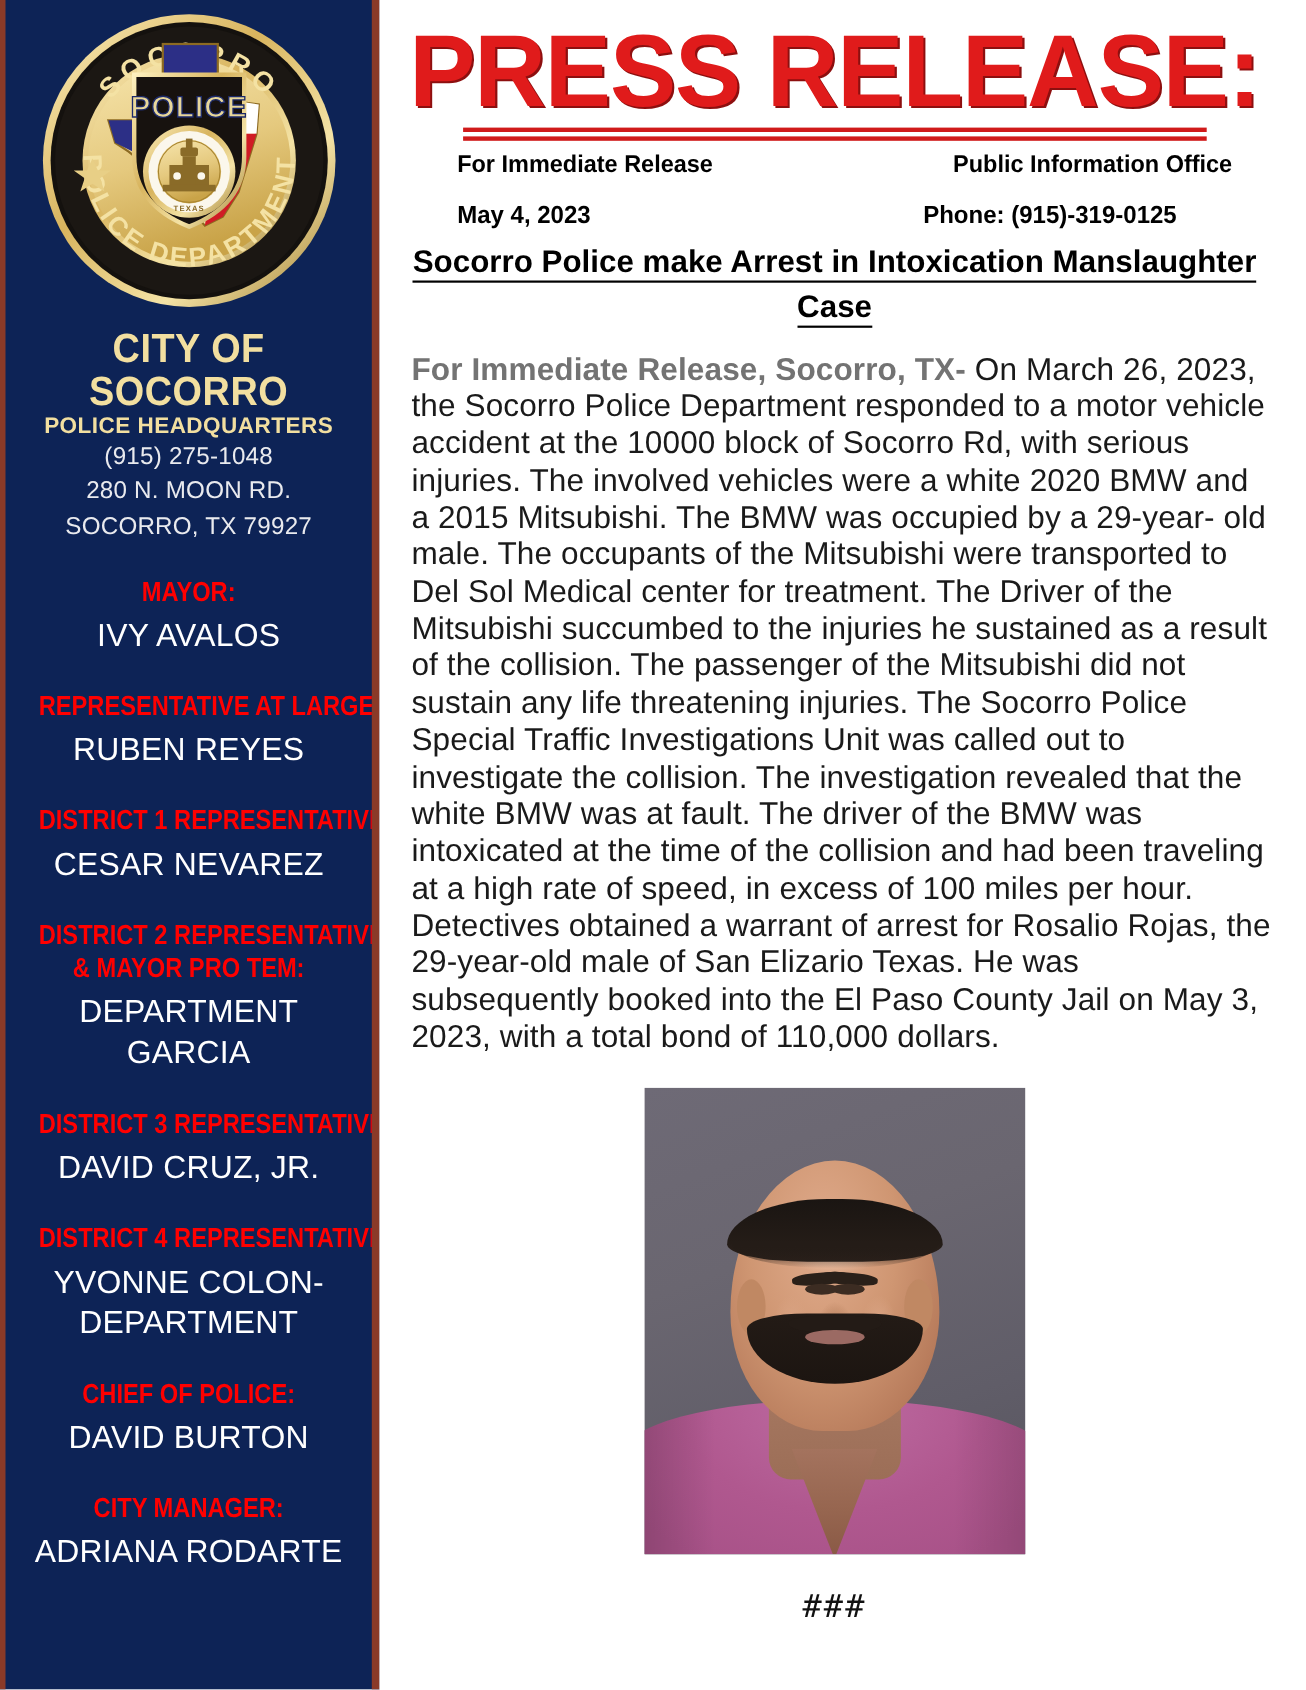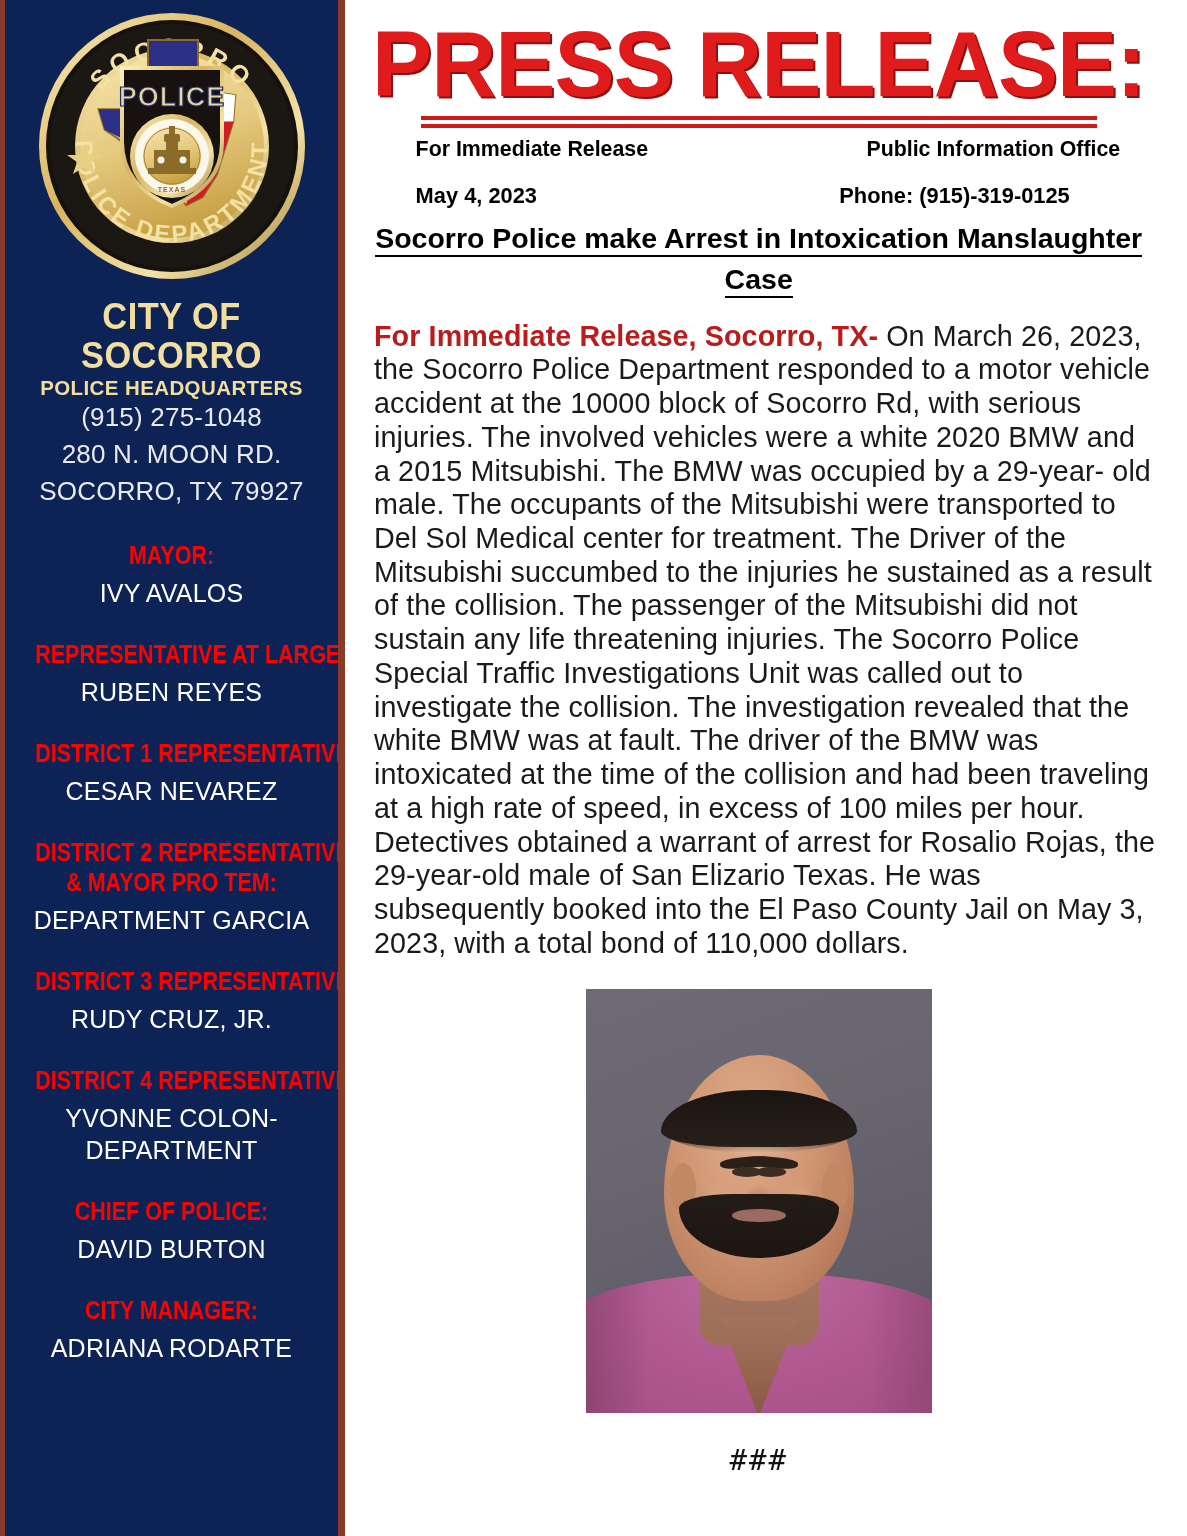--- a/index.html
+++ b/index.html
@@ -40,38 +40,38 @@
     line-height:1.05;
   }
   .hq{
     font-weight:bold;
     font-size:20.5px;
     color:#f2dfa0;
     letter-spacing:.4px;
     line-height:1.15;
   }
   .addr{
-    font-size:26px;
+    font-size:22px;
     color:#e9eaee;
     line-height:1.42;
     font-weight:300;
     letter-spacing:.2px;
   }
   .role{
     font-family:"Liberation Sans Narrow","Liberation Sans",sans-serif;
     font-weight:bold;
     font-size:25px;
     color:#ff0000;
     letter-spacing:0px;
     line-height:1.2;
     transform:scaleX(.86);
     white-space:nowrap;
   }
   .person{
-    font-size:25px;
+    font-size:29px;
     color:#ffffff;
     font-weight:300;
     line-height:1.28;
     letter-spacing:.2px;
   }
   .blk{margin-top:30px;}
   .blk .person{margin-top:7px;}
 
   
   .main{
@@ -125,21 +125,21 @@
   .body-copy{
     font-family:"Liberation Sans Narrow","Liberation Sans",sans-serif;
     font-size:28.7px;
     line-height:1.175;
     color:#1a1a1a;
     margin-top:13px;
     padding:0 2px 0 14px;
     text-align:left;
     letter-spacing:.1px;
   }
-  .body-copy b{font-weight:bold;color:#b91c1c;}
+  .body-copy b{font-weight:bold;color:#737373;}
 
   
   .photo-wrap{display:flex;justify-content:center;margin-top:24px;}
   .mugshot{
     width:346px;height:424px;
     position:relative;overflow:hidden;
     background:linear-gradient(160deg,#6e6a76 0%,#6a6670 35%,#605d68 70%,#56535d 100%);
   }
   
   .shirt{
@@ -350,21 +350,21 @@
       </div>
 
       <div class="blk">
         <div class="role">DISTRICT 2 REPRESENTATIVE</div>
         <div class="role">&amp; MAYOR PRO TEM:</div>
         <div class="person">DEPARTMENT GARCIA</div>
       </div>
 
       <div class="blk">
         <div class="role">DISTRICT 3 REPRESENTATIVE:</div>
-        <div class="person">RUDY CRUZ, JR.</div>
+        <div class="person">DAVID CRUZ, JR.</div>
       </div>
 
       <div class="blk">
         <div class="role">DISTRICT 4 REPRESENTATIVE:</div>
         <div class="person" style="white-space:pre-line">YVONNE COLON-
 DEPARTMENT</div>
       </div>
 
       <div class="blk">
         <div class="role">CHIEF OF POLICE:</div>

